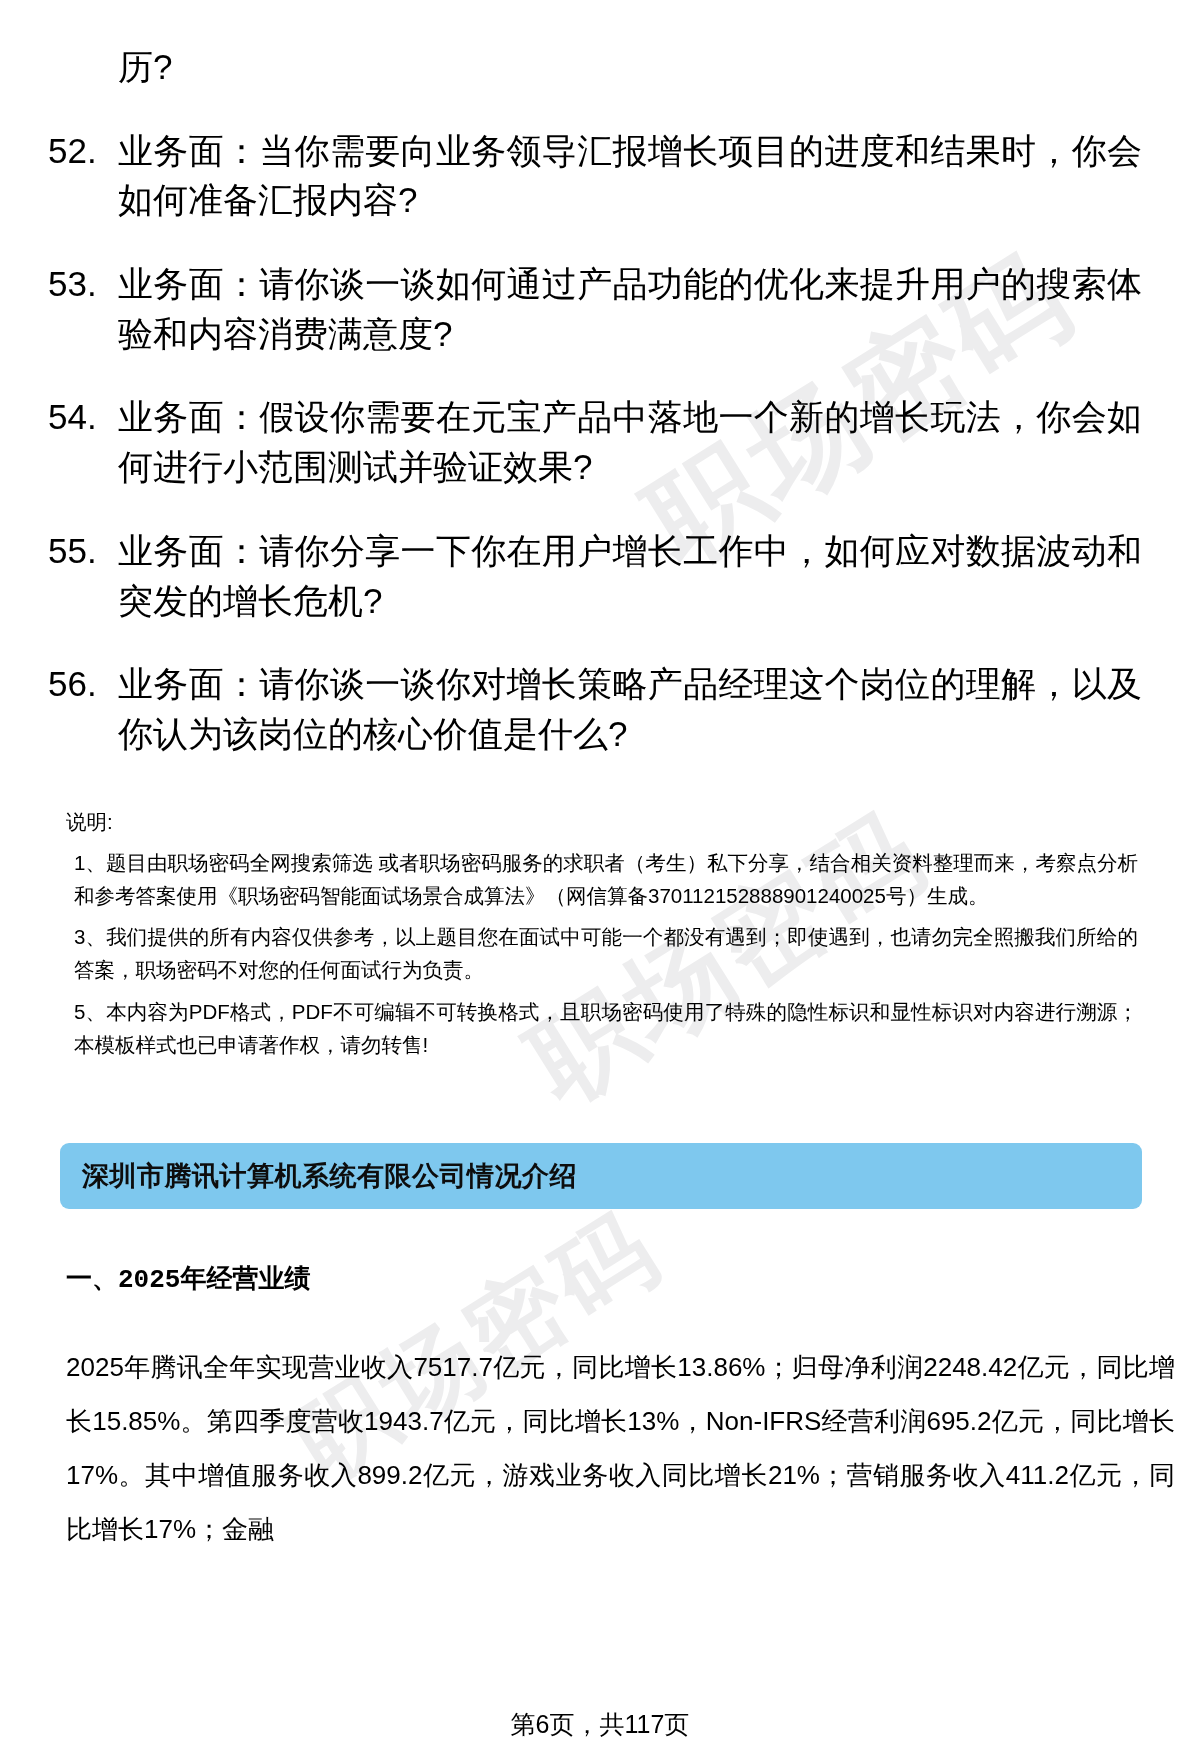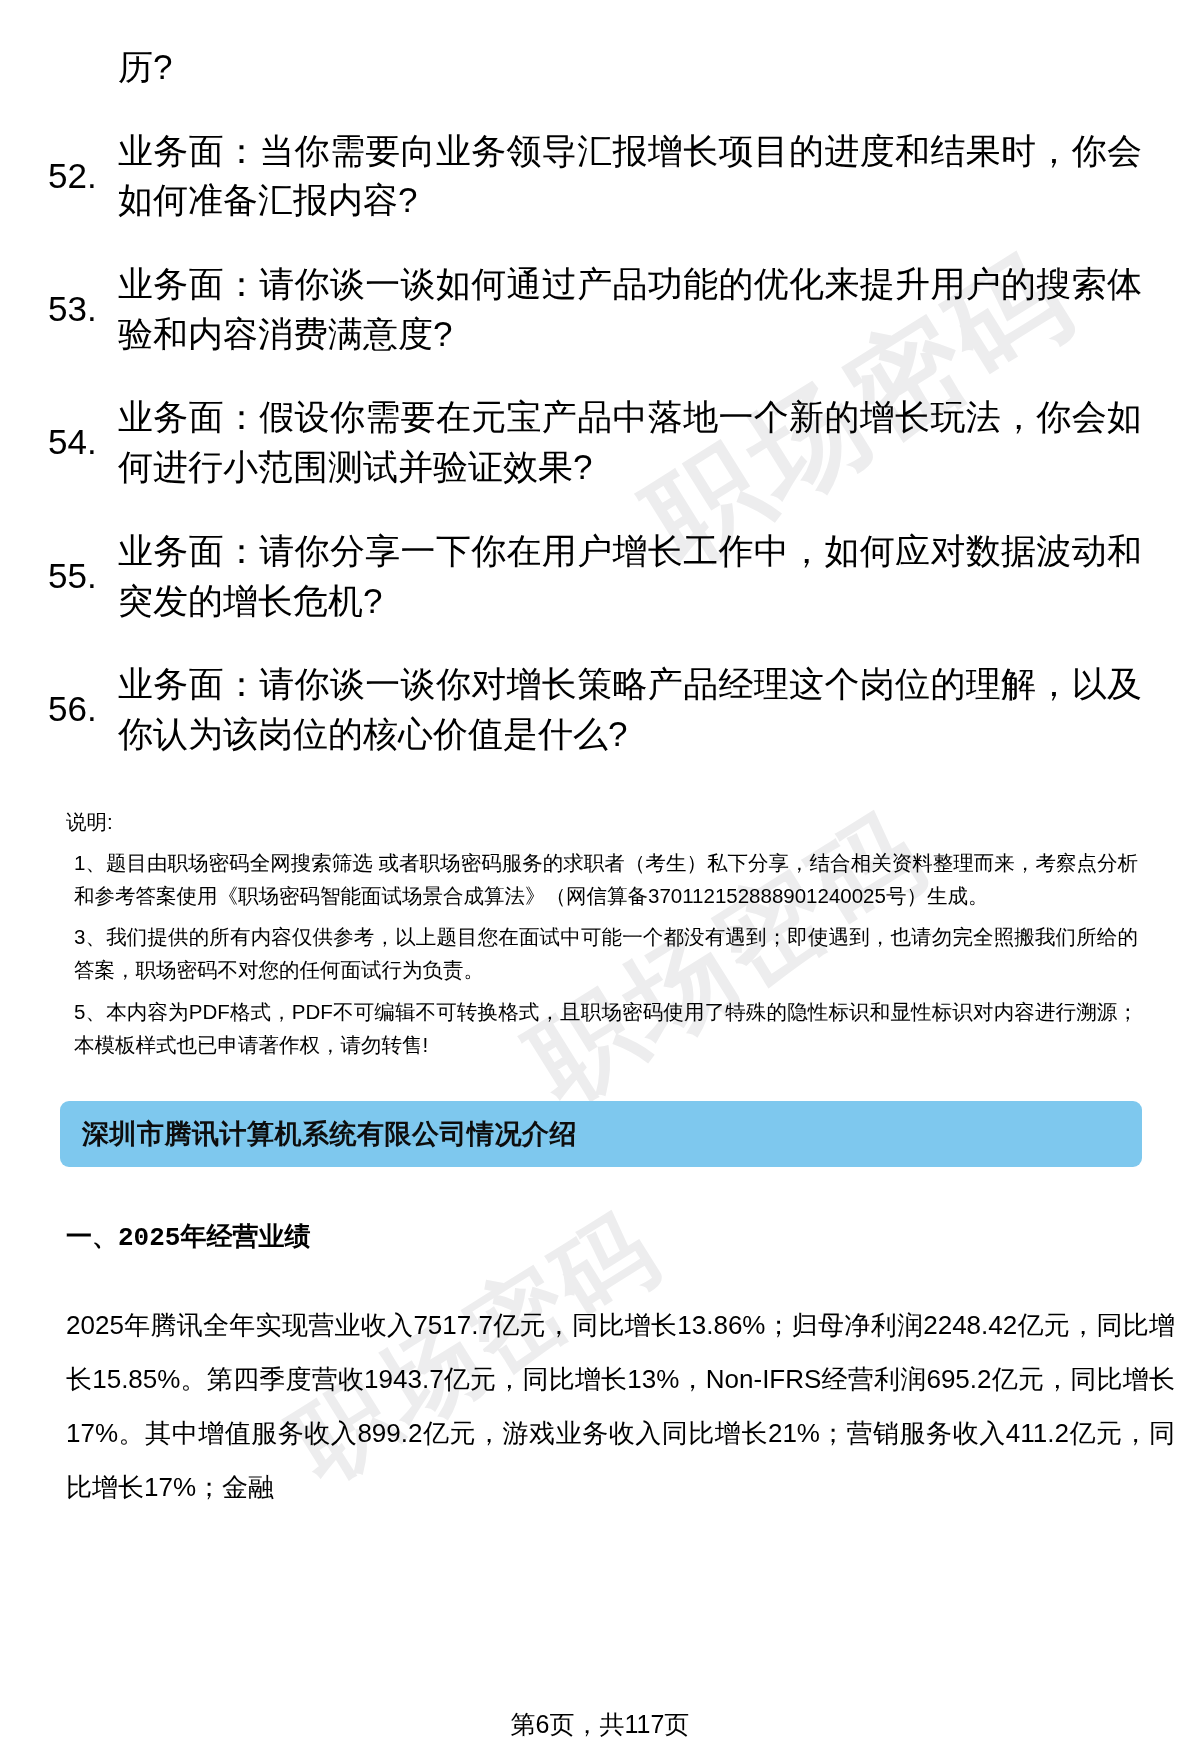--- a/index.html
+++ b/index.html
@@ -74,21 +74,21 @@
     padding-left: 118px;
   }
 
   .q-list {
     margin: 0;
     padding: 0;
     list-style: none;
   }
   .q-item {
     display: flex;
-    align-items: center;
+    align-items: flex-start;
     font-size: 35px;
     line-height: 1.42;
     margin-top: 34px;
     padding-left: 48px;
     padding-right: 58px;
   }
   .q-num {
     flex: 0 0 auto;
     width: 70px;
     text-align: left;
@@ -110,21 +110,21 @@
   }
   .notes .note-title {
     margin: 8px 0 2px 0;
   }
   .notes p {
     margin: 8px;
   }
 
   
   .banner {
-    margin: 40px 58px 0 60px;
+    margin: 82px 58px 0 60px;
     background: #7ec8ee;
     border-radius: 9px;
     height: 66px;
     display: flex;
     align-items: center;
     padding: 0 22px;
     box-sizing: border-box;
   }
   .banner-title {
     font-size: 27px;

